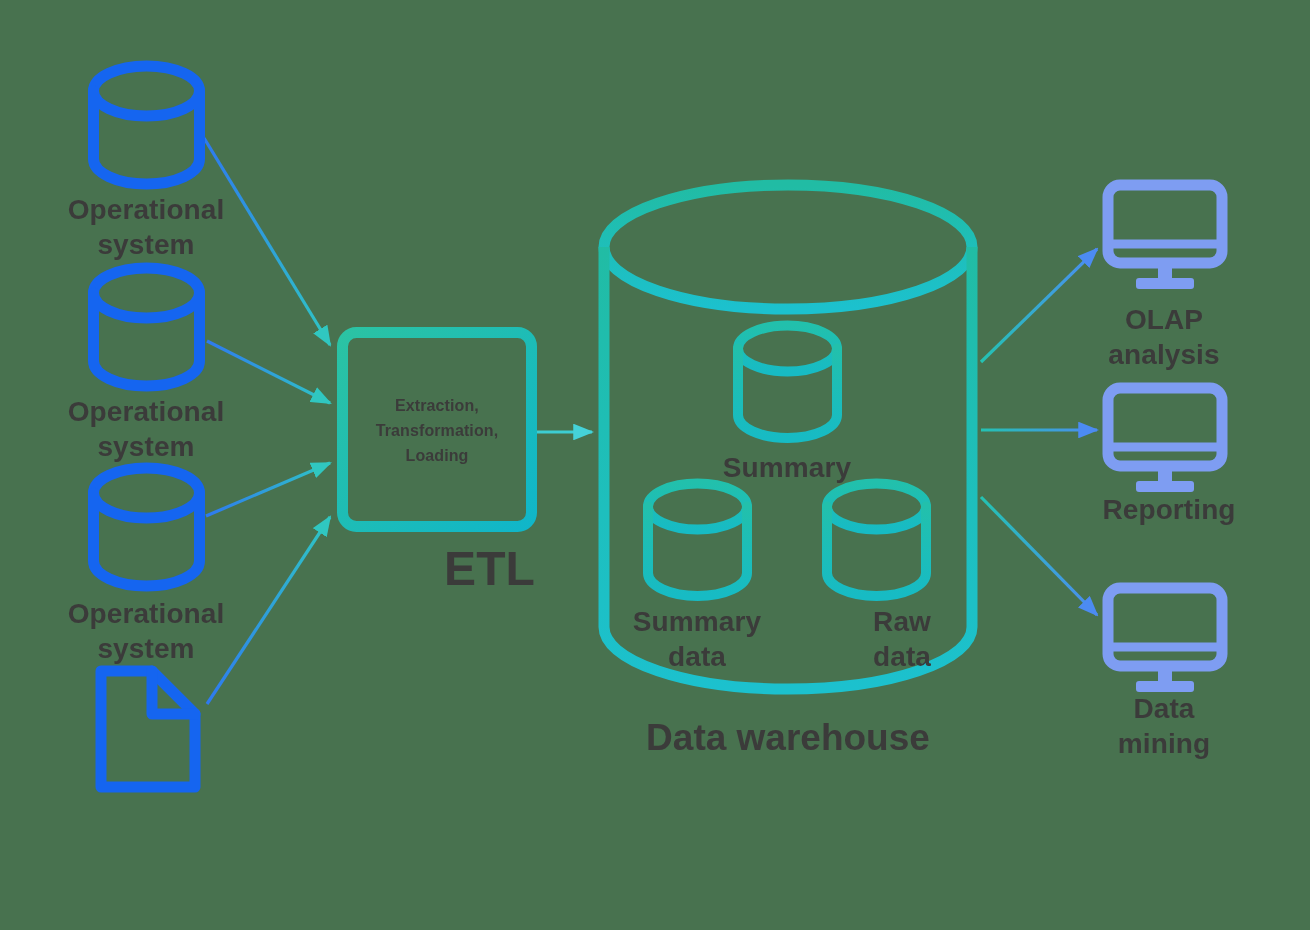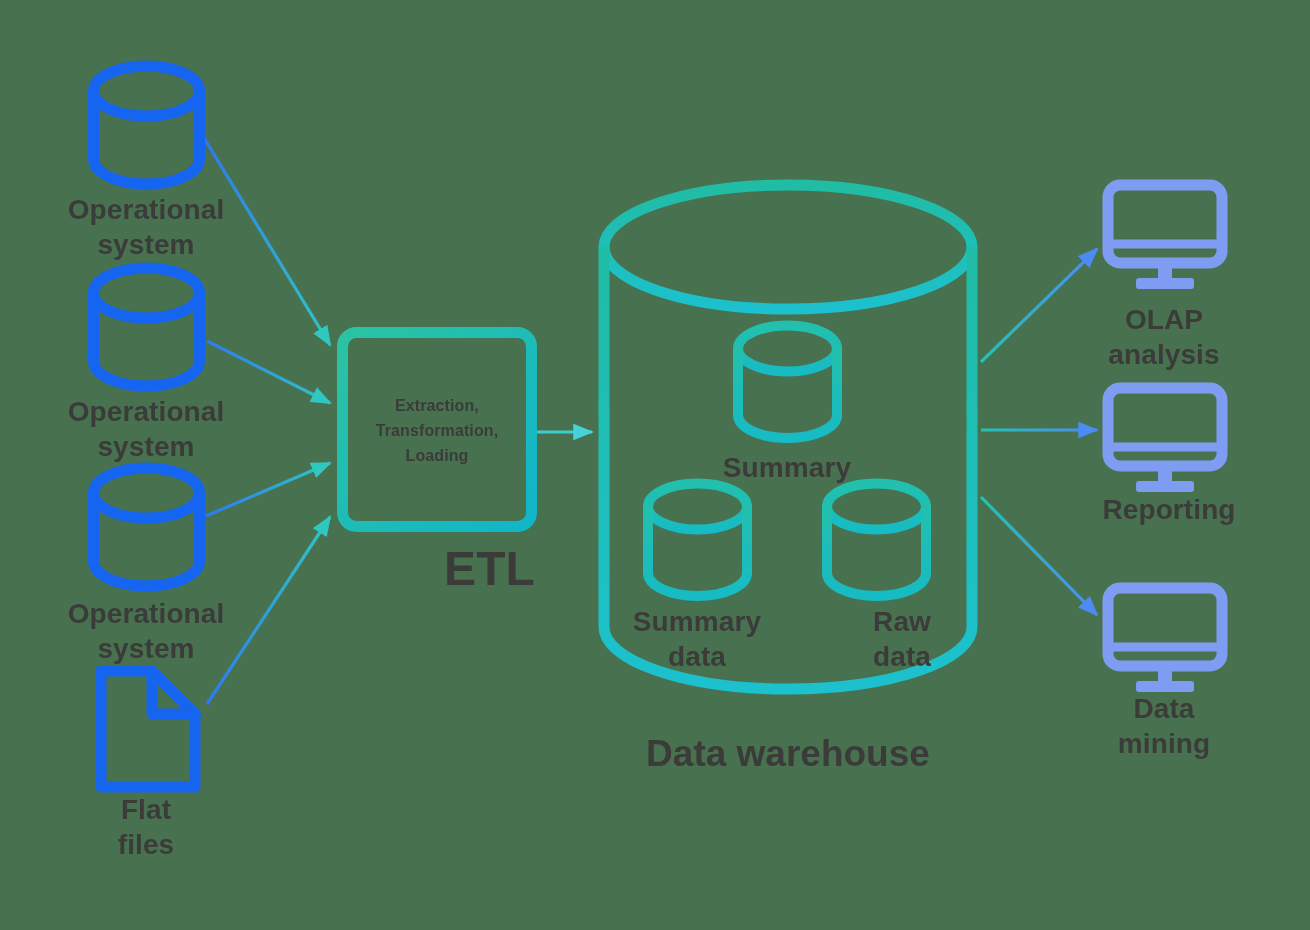--- a/index.html
+++ b/index.html
@@ -112,22 +112,20 @@
     <ellipse class="st-blue" cx="61.5" cy="31" rx="53" ry="25"></ellipse>
     <path class="st-blue" d="M8.5 31 V99 A53 25 0 0 0 114.5 99 V31"></path>
   </svg>
   <div class="lbl" style="left:36px;top:596px">Operational
 system</div>
 
   <svg style="left:92px;top:662px" width="112" height="134" viewBox="0 0 112 134">
     <path class="st-blue" d="M9 9 H60 L103 52 V125 H9 Z"></path>
     <path class="st-blue" d="M60 9 V52 H103"></path>
   </svg>
-  <div class="lbl" style="left:36px;top:792px">Flat
-files</div>
 
   <svg style="left:329px;top:319px" width="216" height="222" viewBox="0 0 216 222">
     <rect x="13.5" y="13.5" width="189" height="194" rx="14" fill="none" stroke="url(#gEtl)" stroke-width="11"></rect>
   </svg>
   <div class="lbl etl-text" style="left:339px;top:393px">Extraction,
 Transformation,
 Loading</div>
   <div class="lbl etl-title" style="left:335px;top:550px">ETL</div>
 
   <svg style="left:588px;top:175px" width="402" height="522" viewBox="0 0 402 522">
@@ -148,21 +146,21 @@
   <div class="lbl" style="left:587px;top:604px">Summary
 data</div>
 
   <svg style="left:819px;top:478px" width="115" height="124" viewBox="0 0 115 124">
     <ellipse class="st-cyl-sm" cx="57.5" cy="28.5" rx="49.5" ry="23" stroke="url(#gSm)"></ellipse>
     <path class="st-cyl-sm" d="M8 28.5 V95 A49.5 23 0 0 0 107 95 V28.5" stroke="url(#gSm)"></path>
   </svg>
   <div class="lbl" style="left:792px;top:604px">Raw
 data</div>
 
-  <div class="lbl big-title" style="left:588px;top:734px">Data warehouse</div>
+  <div class="lbl big-title" style="left:588px;top:718px">Data warehouse</div>
 
   <svg style="left:1098px;top:175px" width="134" height="118" viewBox="0 0 134 118">
     <rect class="st-peri" x="10" y="10" width="114" height="78" rx="12"></rect>
     <line x1="8" y1="69" x2="126" y2="69" stroke="var(--consumer-periwinkle,#7E9DF2)" stroke-width="9"></line>
     <rect class="fill-peri" x="60" y="91" width="14" height="14"></rect>
     <rect class="fill-peri" x="38" y="103" width="58" height="11" rx="3"></rect>
   </svg>
   <div class="lbl" style="left:1054px;top:302px">OLAP
 analysis</div>
 

